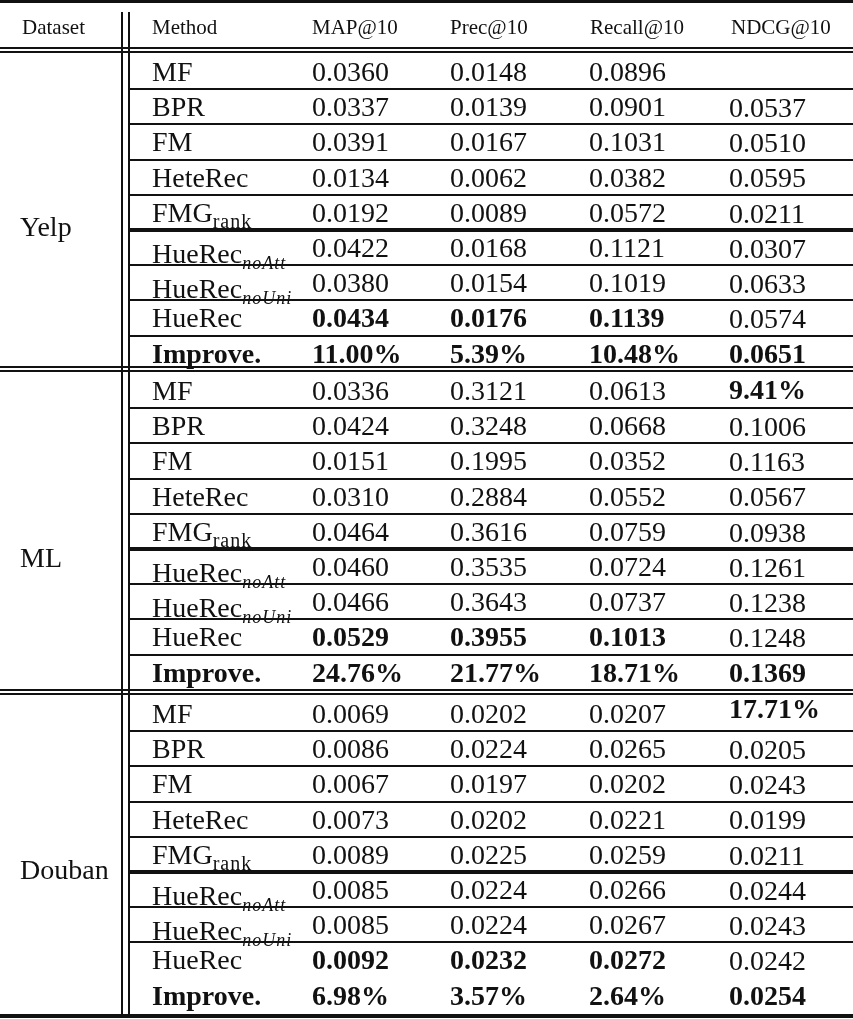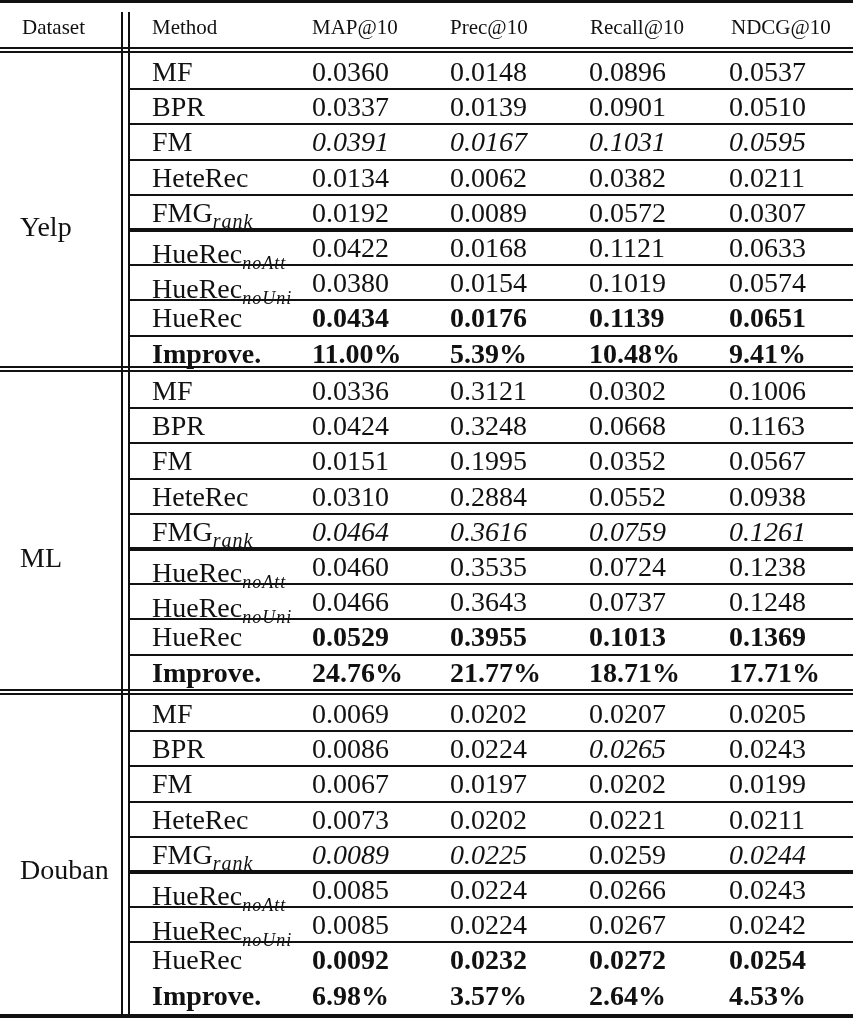--- a/index.html
+++ b/index.html
@@ -15,25 +15,25 @@
   .section { position: absolute; left: 0; width: 853px; }
   .ds-label { position: absolute; left: 20px; font-size: 28px; line-height: 32px; }
   .row { position: absolute; left: 128px; width: 725px; height: 46px; }
   .row .hr { position: absolute; left: 0; top: 0; width: 725px; height: 2px; background: #111; }
   .row .hr.thick { height: 4px; top: -1px; }
   .row .cell { position: absolute; top: 3px; font-size: 28px; line-height: 32px; white-space: nowrap; }
   .c-method { left: 24px; }
   .c-m0 { left: 184px; }
   .c-m1 { left: 322px; }
   .c-m2 { left: 461px; }
-  .c-m3 { left: 601px; }
+  .c-m3 { left: 601px; margin-top: 36px; }
   .small { font-size: 20px; }
   .sub { font-style: italic; font-size: 18px; vertical-align: -6px; letter-spacing: 1px; }
-  .sub-big { font-style: italic; font-size: 20px; vertical-align: -6px; letter-spacing: 1px; }
-  .it { font-style: italic; }
+  .sub-big { font-size: 20px; vertical-align: -6px; letter-spacing: 1px; }
+  .it { }
   .bf { font-weight: bold; }
 </style>
 </head>
 <body>
 
 <div class="table">
   <div class="toprule"></div>
 
   <div class="vline" style="left:121px; top:12px; height:1002px;"></div>
   <div class="vline" style="left:128px; top:12px; height:1002px;"></div>
@@ -125,21 +125,21 @@
           <span class="cell c-m2 bf">10.48%</span>
           <span class="cell c-m3 bf">9.41%</span>
         </div>
       </div>
       <div class="section" style="top: 372px;">
         <span class="ds-label" style="top: 155px; margin-top: 15px;">ML</span>
         <div class="row" style="top: 0px;">
           <span class="cell c-method"><span>MF</span></span>
           <span class="cell c-m0">0.0336</span>
           <span class="cell c-m1">0.3121</span>
-          <span class="cell c-m2">0.0302</span>
+          <span class="cell c-m2">0.0613</span>
           <span class="cell c-m3">0.1006</span>
         </div>
         <div class="row" style="top: 35.2px;">
           <div class="hr"></div>
           <span class="cell c-method"><span>BPR</span></span>
           <span class="cell c-m0">0.0424</span>
           <span class="cell c-m1">0.3248</span>
           <span class="cell c-m2">0.0668</span>
           <span class="cell c-m3">0.1163</span>
         </div>

